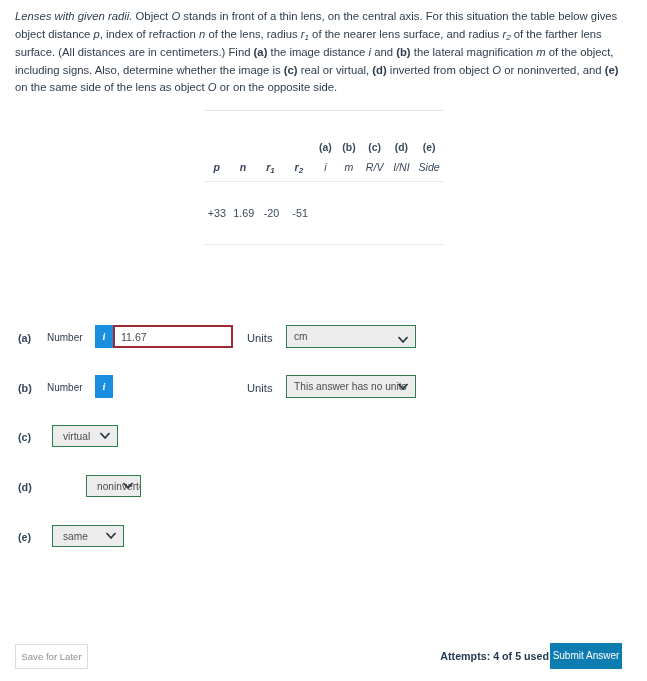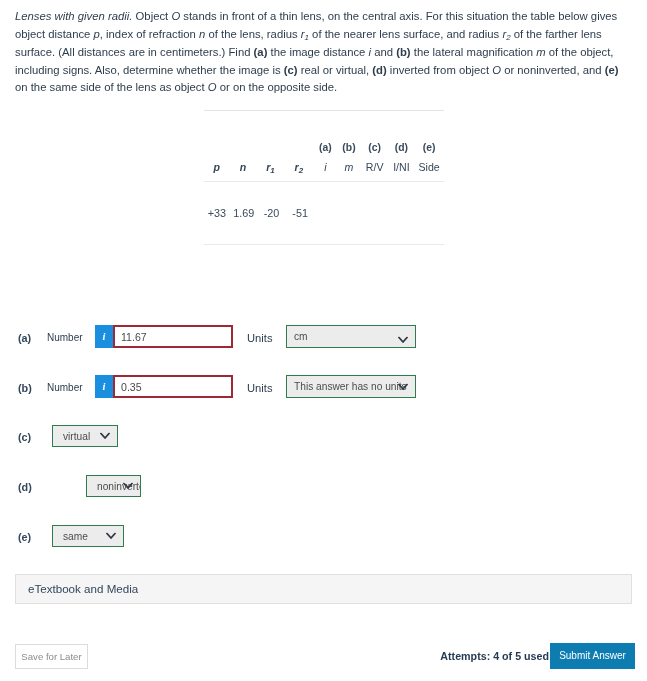--- a/index.html
+++ b/index.html
@@ -58,21 +58,21 @@
     color: #3a4a5c;
     padding-bottom: 2px;
   }
   tr.sym-row td {
     height: 26px;
     vertical-align: middle;
     padding-bottom: 3px;
   }
   tr.sym-row td.b { font-weight: bold; font-style: italic; }
   tr.sym-row td.i { font-style: italic; font-weight: normal; }
-  tr.sym-row td.p { font-weight: normal; }
+  tr.sym-row td.p { font-weight: normal; font-style: italic; }
   tr.data-row td {
     height: 62px;
     vertical-align: middle;
     font-size: 10.8px;
     color: #3a4a5c;
   }
   .col-p   { width: 26px; }
   .col-n   { width: 28px; }
   .col-r1  { width: 28px; }
   .col-r2  { width: 30px; }
@@ -217,21 +217,21 @@
     font-size: 10.7px;
     font-weight: bold;
     color: #243b53;
     line-height: 25px;
     text-align: right;
     white-space: nowrap;
   }
   .submit-btn {
     position: absolute;
     left: 550px; top: 643px;
-    width: 85px; height: 26px;
+    width: 72px; height: 26px;
     background: #0d7cb0;
     border: none;
     color: #ffffff;
     font-size: 10px;
     text-align: center;
     line-height: 26px;
     cursor: pointer;
     font-family: "Liberation Sans", sans-serif;
   }
 </style>
@@ -315,21 +315,20 @@
       <svg class="chev" viewBox="0 0 10 7">
         <path d="M1 1 L5 5.5 L9 1" stroke="#2f3a45" stroke-width="1.8" fill="none" stroke-linecap="round" stroke-linejoin="round"></path>
       </svg>
     </span>
   </div>
 
   <div class="ans-row" style="top:375px;">
     <span class="ans-label">(b)</span>
     <span class="ans-number-text">Number</span>
     <span class="info-btn">i</span>
-    <input class="num-input" type="text" value="0.35" style="">
     <span class="units-text">Units</span>
     <span class="sel-wrap" style="left:286px; top:0; width:130px; height:23px;">
       <select class="units-select" style="position:static;">
         <option>This answer has no units</option>
       </select>
       <svg class="chev" viewBox="0 0 10 7">
         <path d="M1 1 L5 5.5 L9 1" stroke="#2f3a45" stroke-width="1.8" fill="none" stroke-linecap="round" stroke-linejoin="round"></path>
       </svg>
     </span>
   </div>
@@ -363,19 +362,18 @@
     <span class="sel-wrap" style="left:52px; top:0; width:72px; height:22px;">
       <select class="plain-select">
         <option>same</option>
       </select>
       <svg class="chev" viewBox="0 0 10 7">
         <path d="M1 1 L5 5.5 L9 1" stroke="#2f3a45" stroke-width="1.8" fill="none" stroke-linecap="round" stroke-linejoin="round"></path>
       </svg>
     </span>
   </div>
 
-  <div class="panel" style="top:574px;">eTextbook and Media</div>
 
   <div class="save-btn">Save for Later</div>
   <div class="attempts">Attempts: 4 of 5 used</div>
   <div class="submit-btn">Submit Answer</div>
 
 </div>
 
 </body></html>

